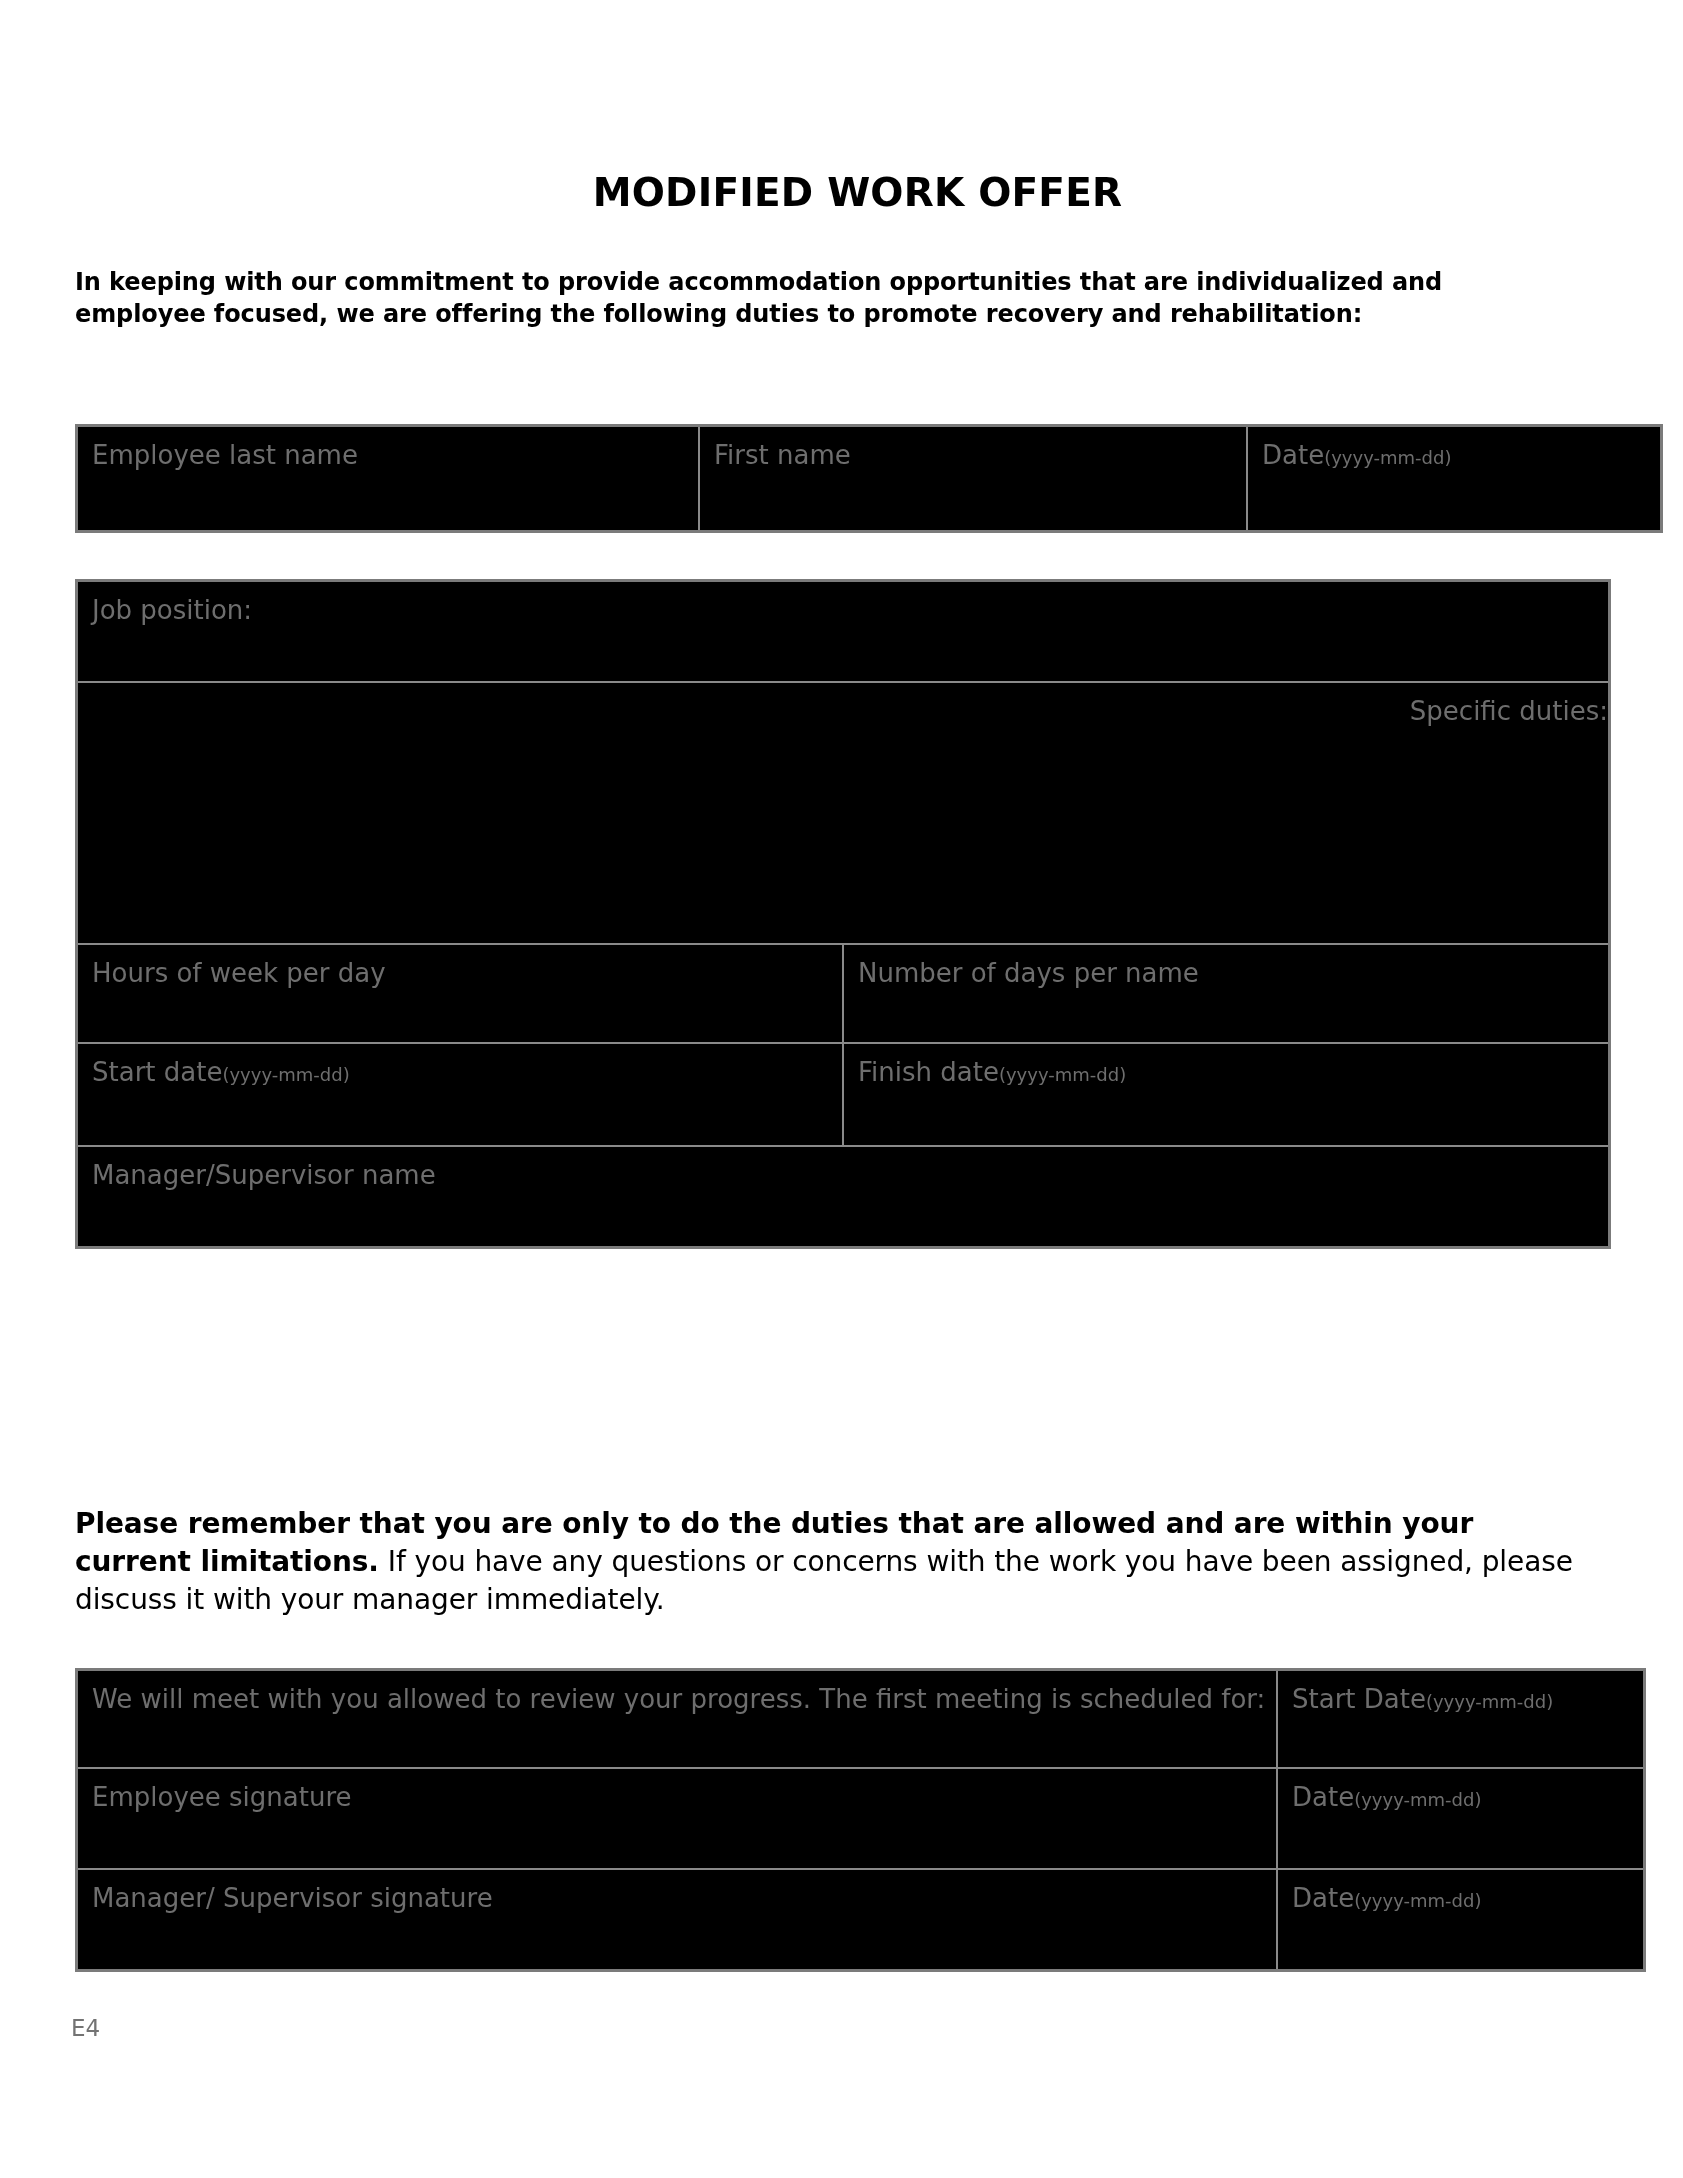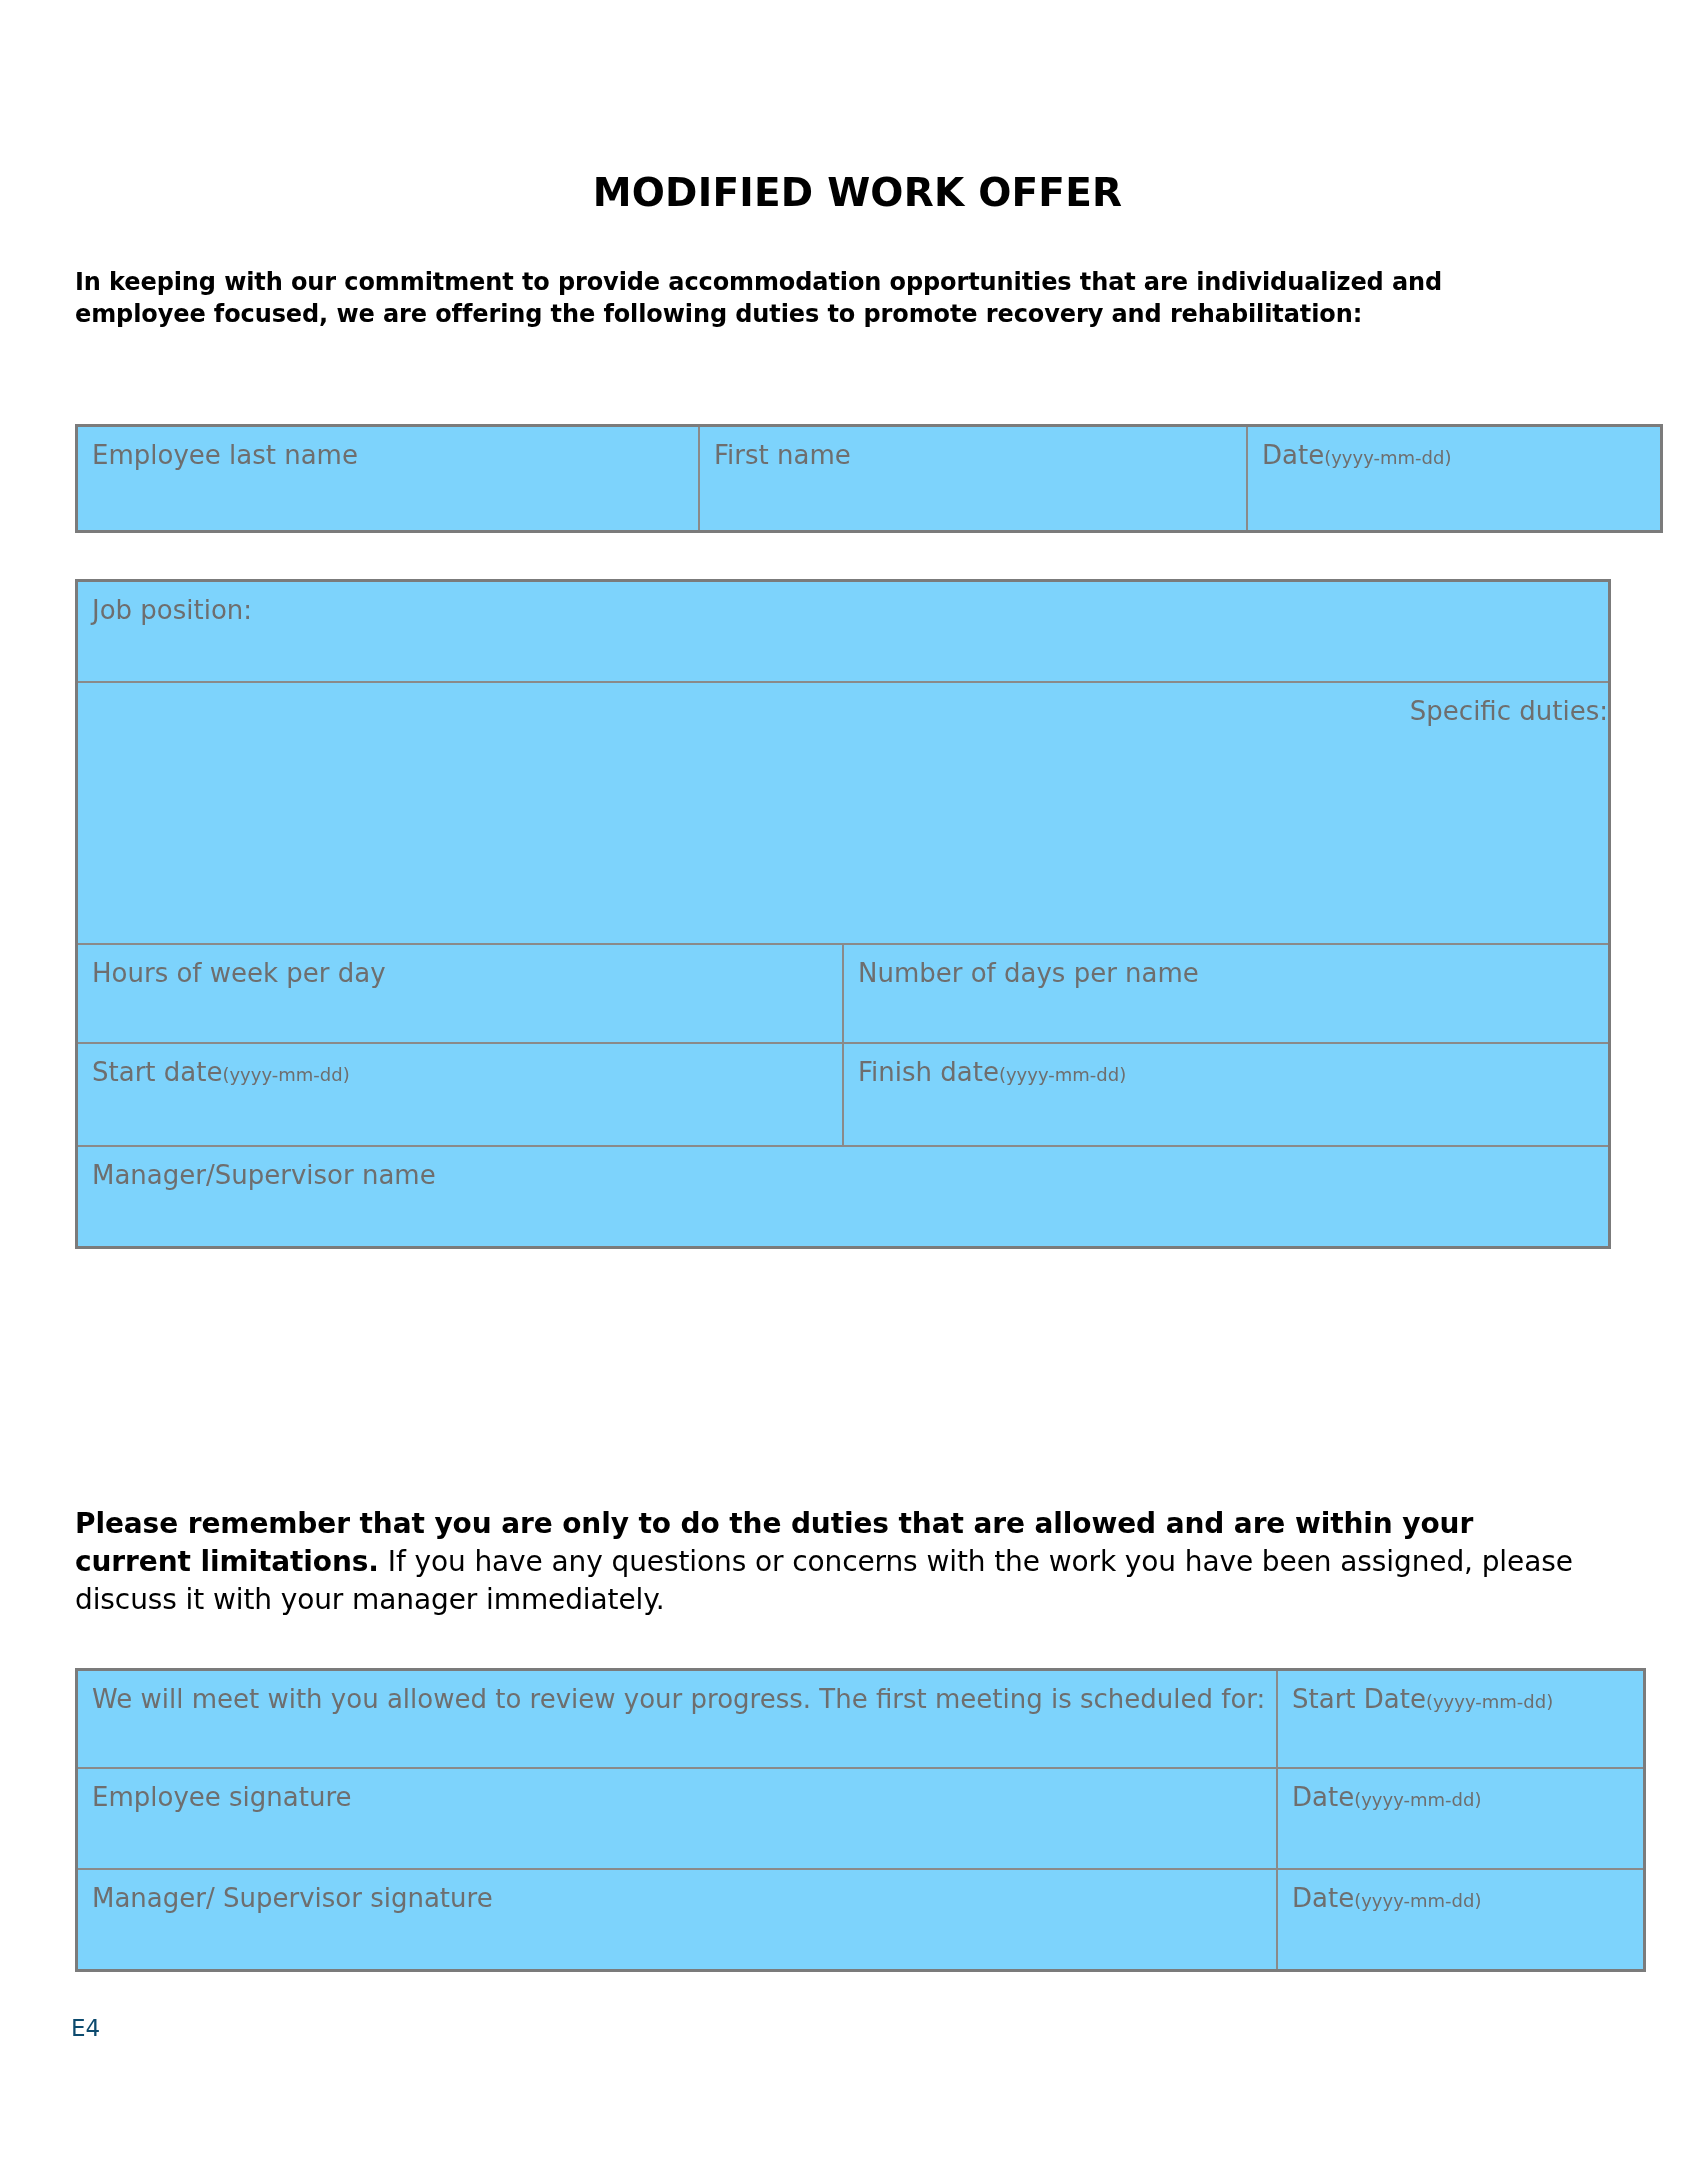--- a/index.html
+++ b/index.html
@@ -56,21 +56,21 @@
   .form-table {
     position: absolute;
     border-collapse: collapse;
     table-layout: fixed;
     border: 3px solid #7b7b7b;
   }
   .form-table td {
     border: 2px solid #8a8a8a;
     vertical-align: top;
     padding: 12px 0 0 14px;
-    background: #7dd3fc;
+    background: #000000;
   }
   .cell-label {
     font-size: 26px;
     color: #6e6e6e;
     line-height: 1.3;
     font-family: "DejaVu Sans", sans-serif;
     font-weight: normal;
   }
   .hint {
     font-size: 18px;
@@ -113,21 +113,21 @@
     top: 1668px;
     width: 1536px;
   }
 
   
   .footer-code {
     position: absolute;
     left: 71px;
     top: 2015px;
     font-size: 23px;
-    color: #0c4a6e;
+    color: #737373;
     font-family: "DejaVu Sans", sans-serif;
   }
 </style>
 </head>
 <body>
 
 <div class="page">
 
   <div class="doc-title">MODIFIED WORK OFFER</div>
 

